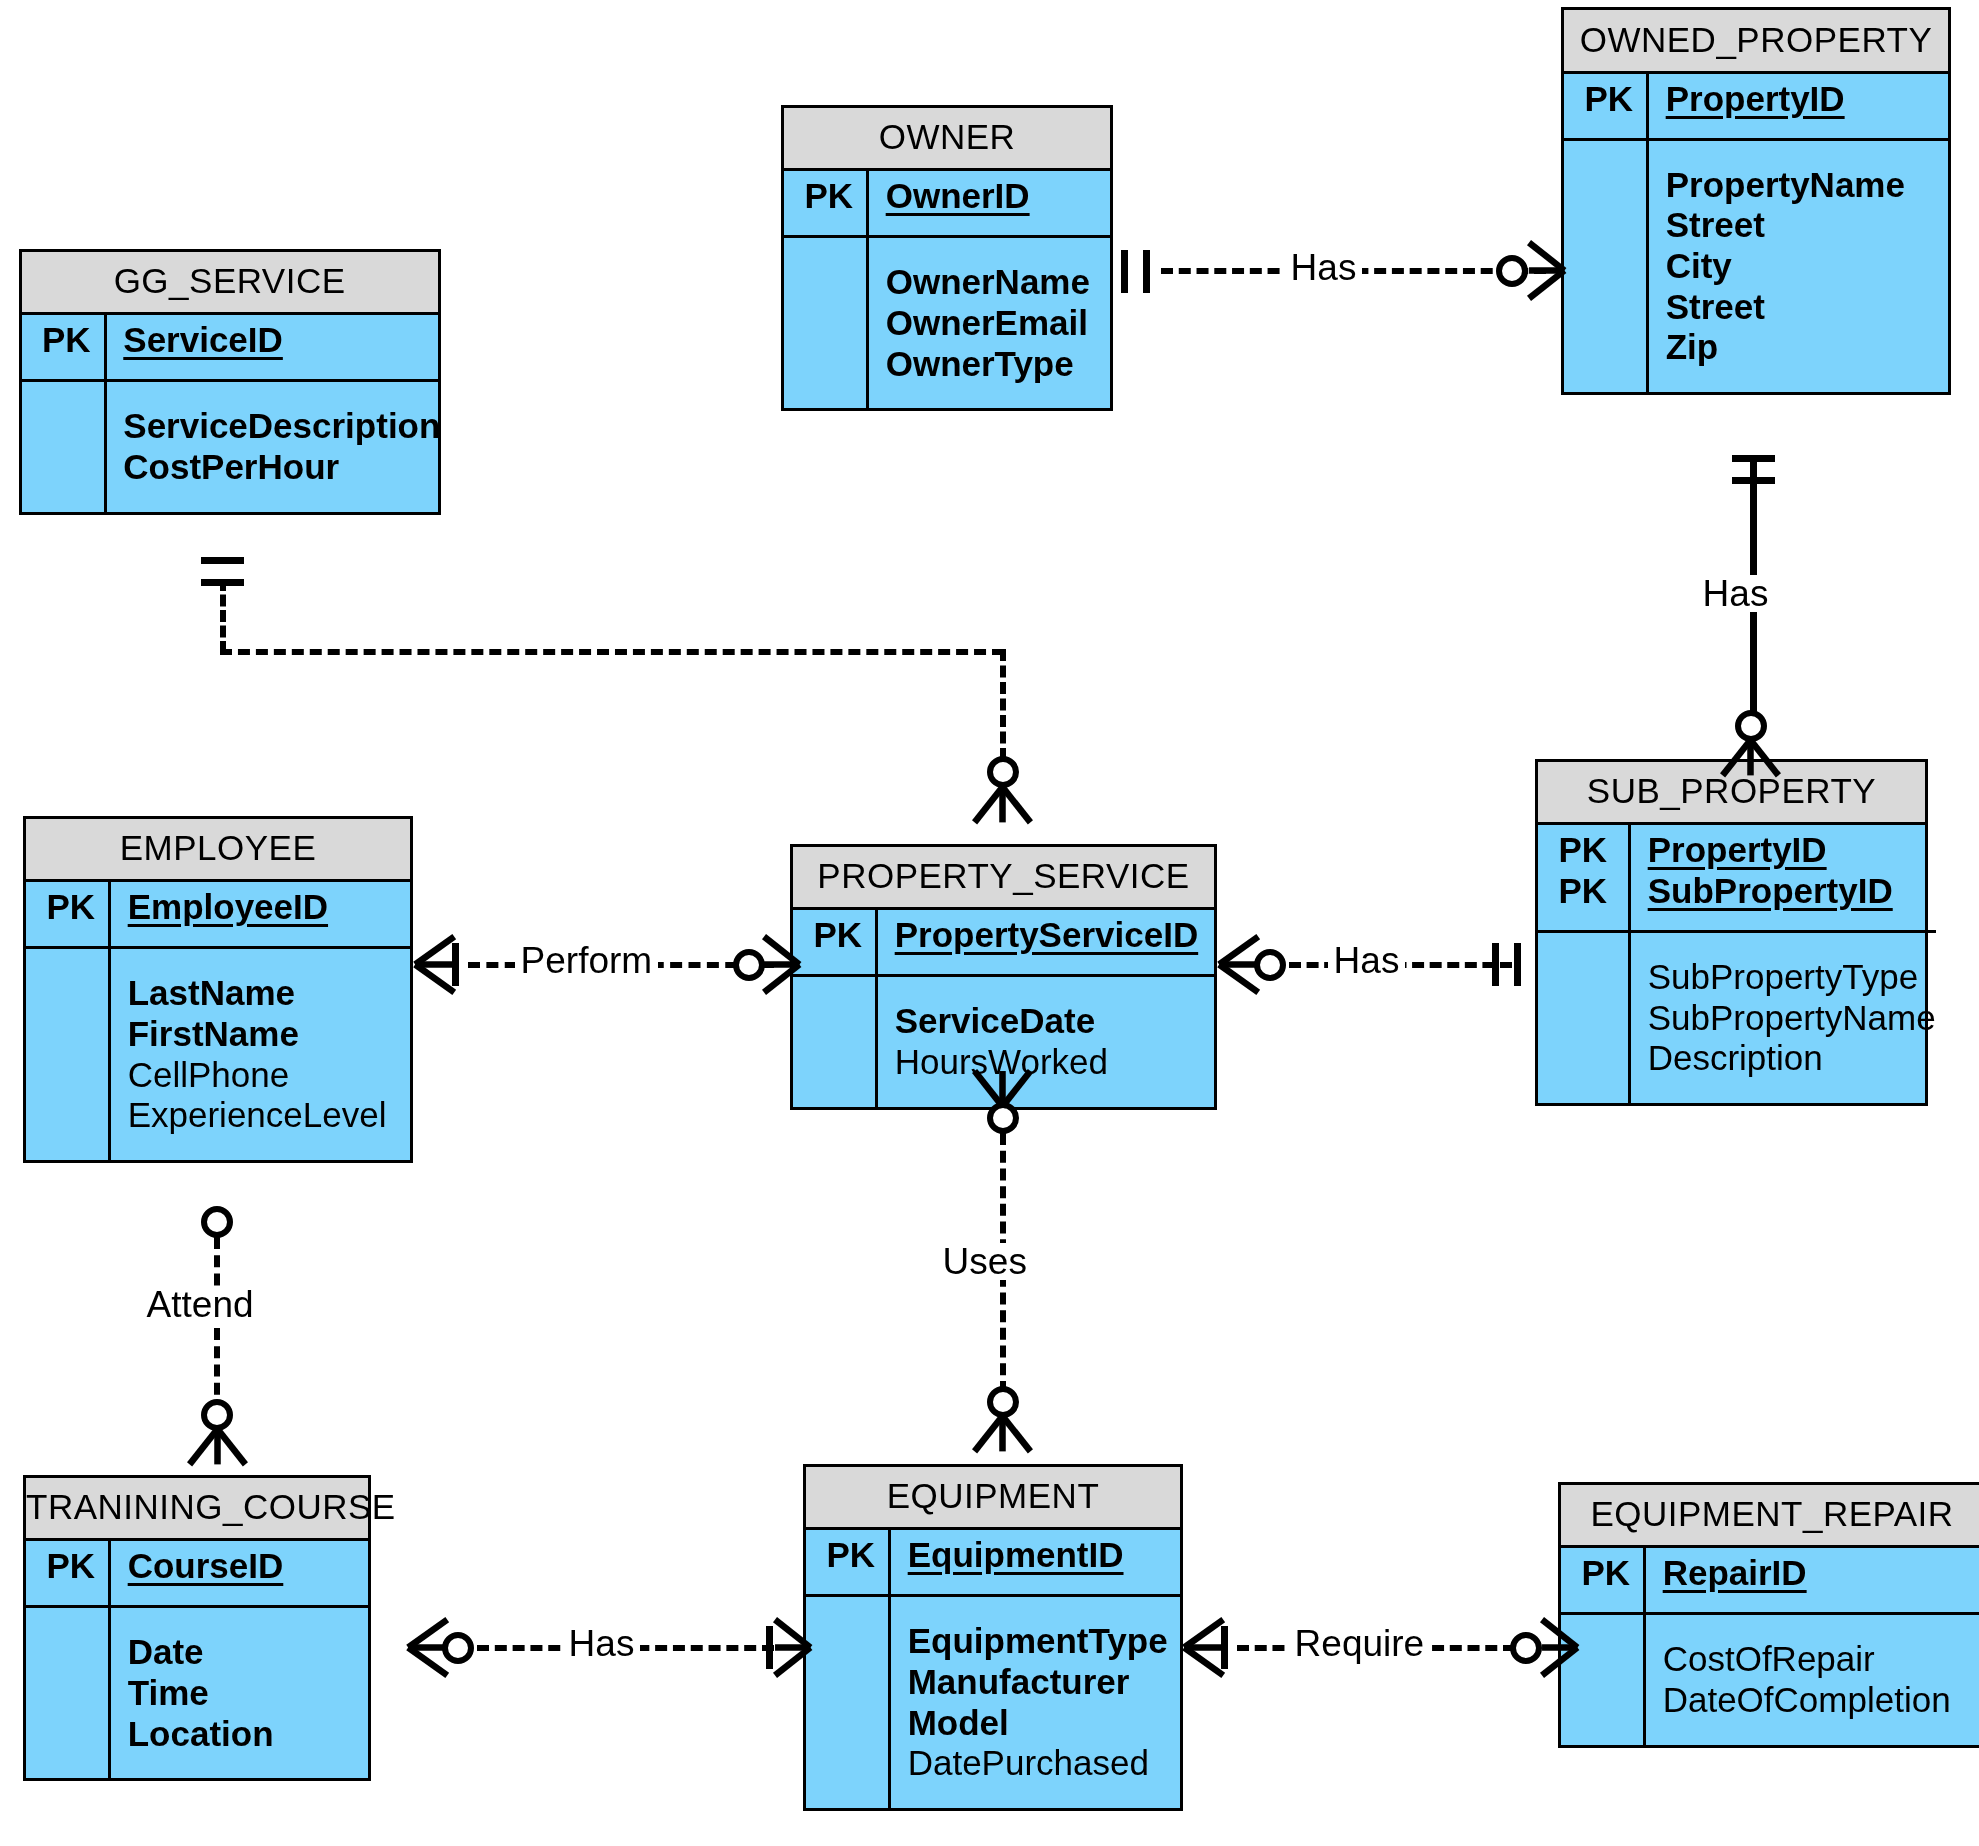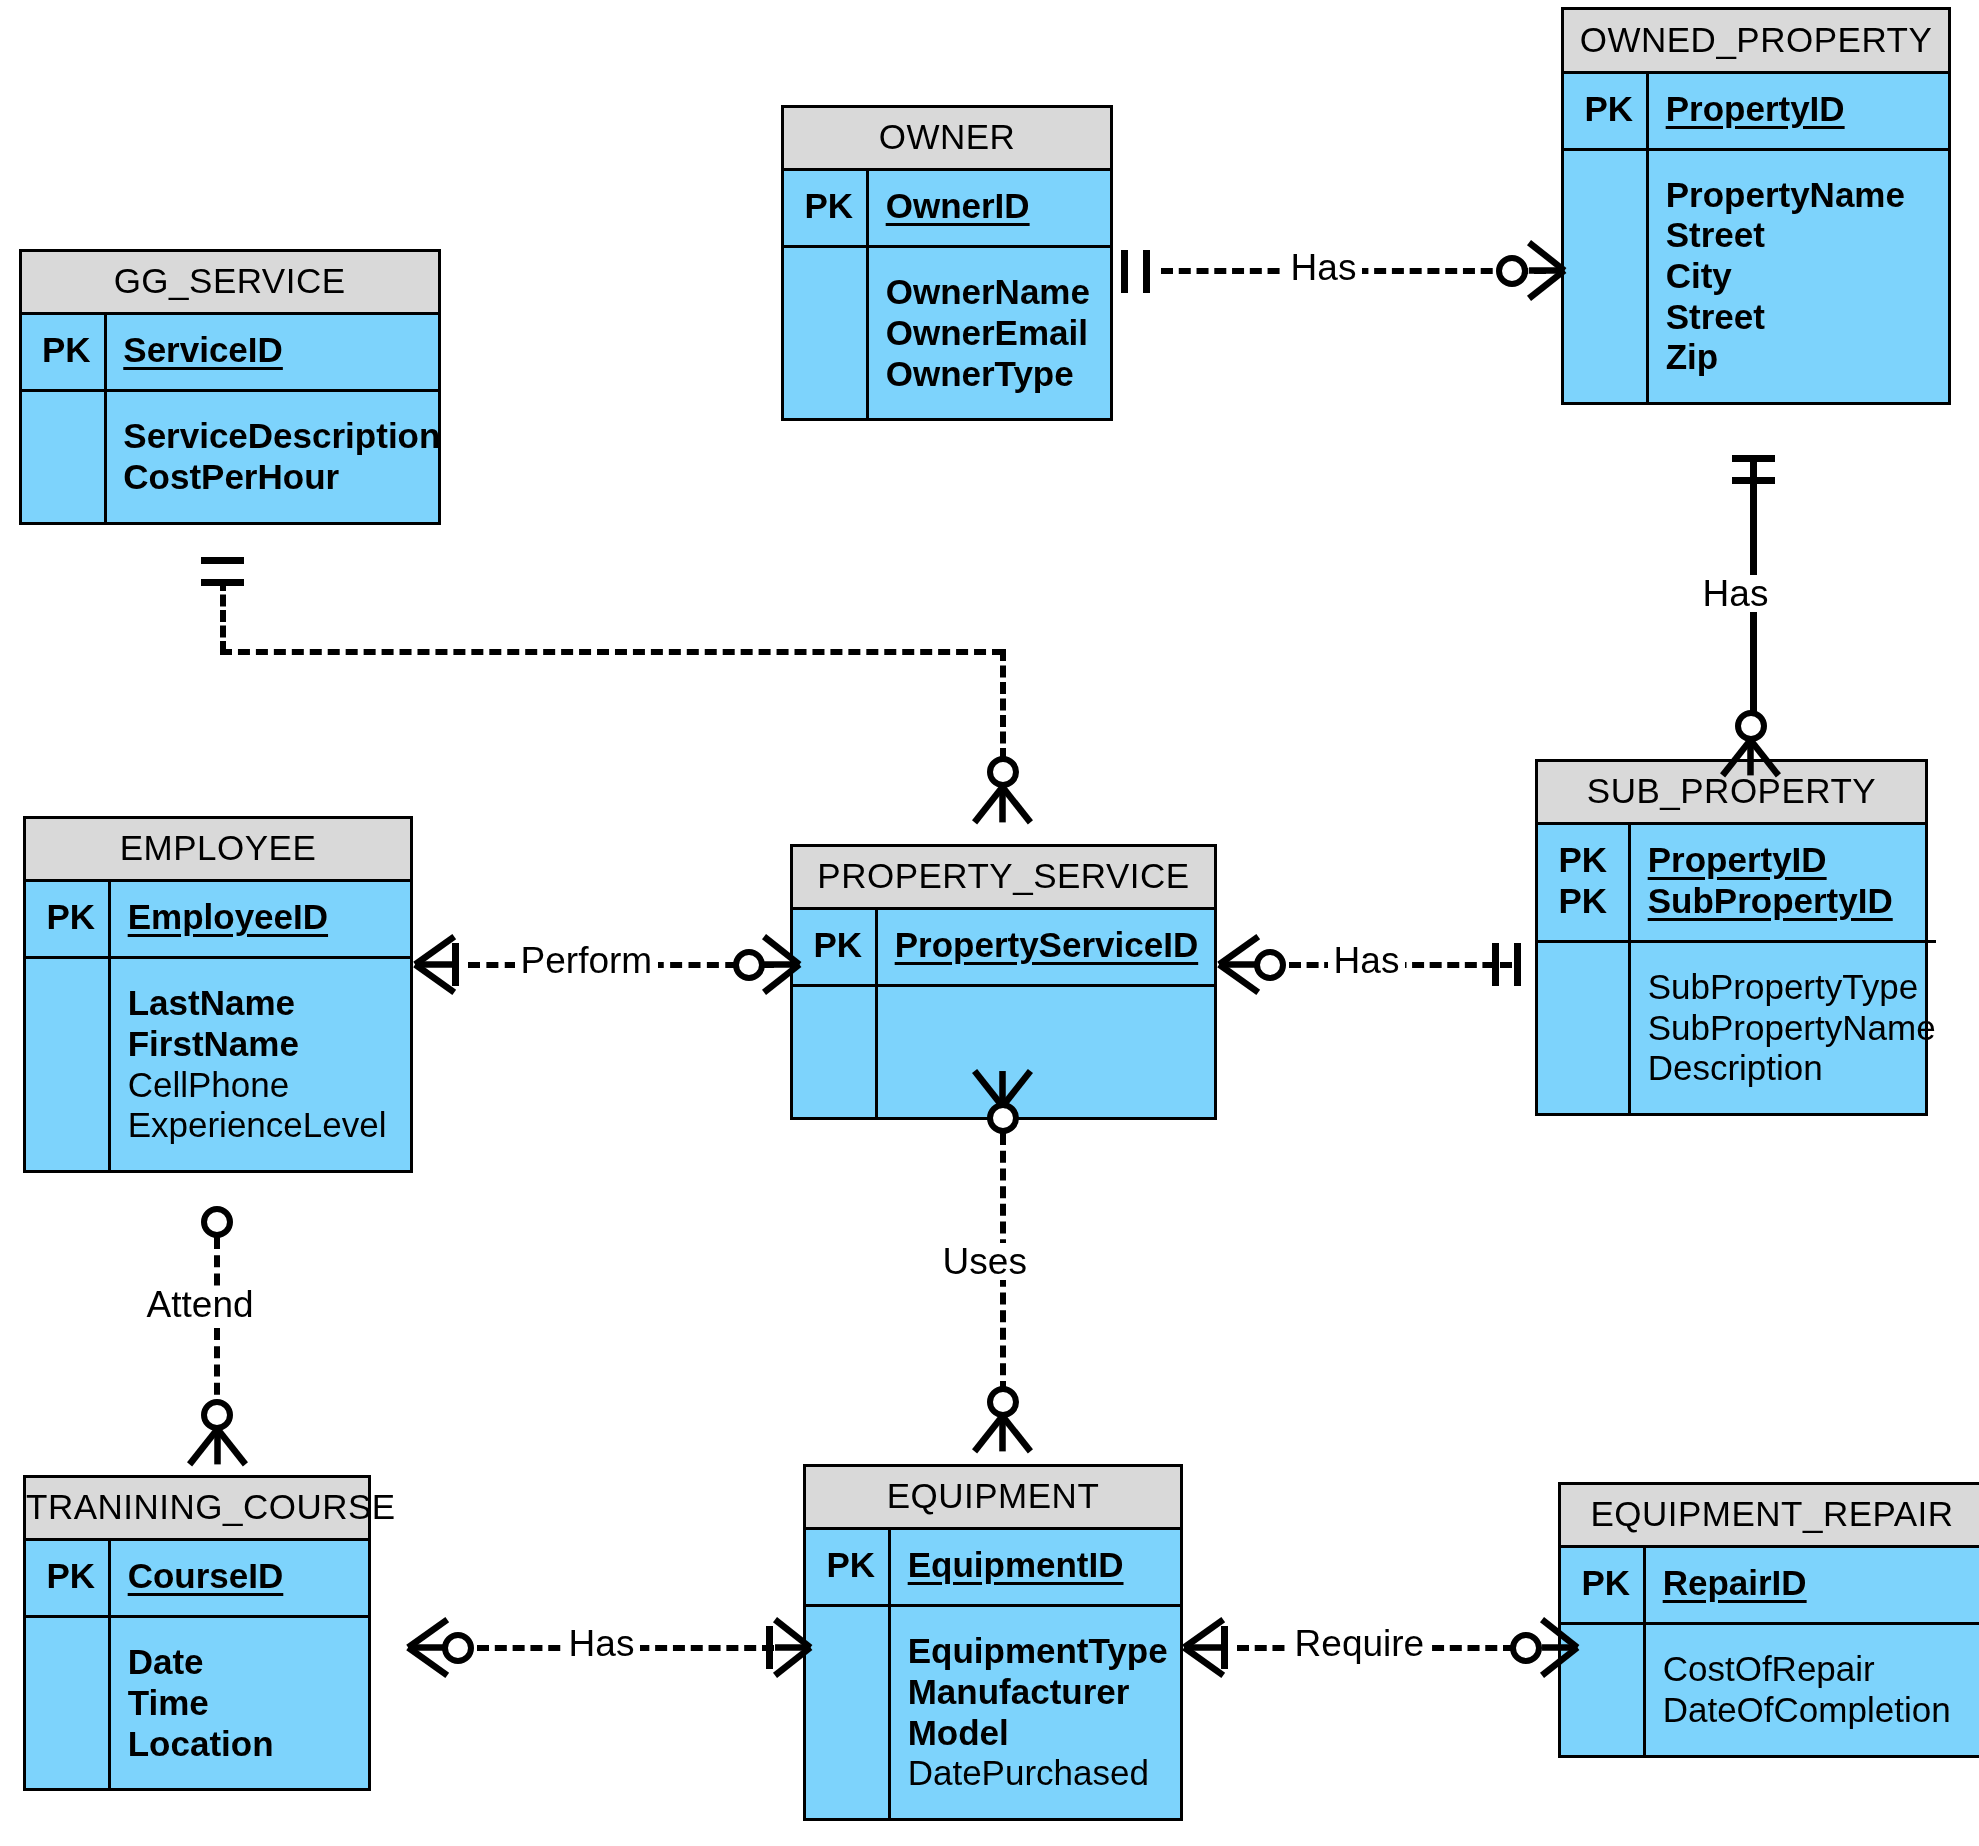--- a/index.html
+++ b/index.html
@@ -17,21 +17,21 @@
   .key-col{border-right:3.7px solid #000;box-sizing:border-box;flex:0 0 auto;}
   .attr-col{flex:1 1 auto;box-sizing:border-box;}
   .sec{box-sizing:border-box;}
   .sec.pk-sec{border-bottom:3.7px solid #000;}
   .row{font-size:35px;line-height:1.16;color:#000;white-space:nowrap;}
   .key-col .row{font-weight:bold;text-align:left;padding-left:20.4px;}
   .attr-col .row{padding-left:16.7px;}
   .row.pk{font-weight:bold;text-decoration:underline;text-underline-offset:4.6px;}
   .row.b{font-weight:bold;}
   .row.n{font-weight:normal;}
-  .pad-pk{padding-top:15px;padding-bottom:18.6px;}
+  .pad-pk{padding-top:5px;padding-bottom:18.6px;}
   .pad-at{padding-top:24px;padding-bottom:24px;}
   .dashH{position:absolute;height:0;border-top:6.5px dashed #000;}
   .dashV{position:absolute;width:0;border-left:6.5px dashed #000;}
   .solidV{position:absolute;width:6.5px;background:#000;}
   .rel-label{
     position:absolute;font-size:37px;color:#000;background:#fff;
     padding:0 5.6px;white-space:nowrap;line-height:1;
   }
   .circ{position:absolute;width:32px;height:32px;border:6.5px solid #000;border-radius:50%;background:#fff;box-sizing:border-box;}
   .bar-v{position:absolute;width:6.5px;height:43px;background:#000;}
@@ -161,20 +161,24 @@
           </div>
         <div class="sec pad-at">
             <div class="row">&nbsp;</div>
             <div class="row">&nbsp;</div>
           </div>
       </div>
       <div class="attr-col">
         <div class="sec pk-sec pad-pk">
             <div class="row pk">PropertyServiceID</div>
           </div>
+        <div class="sec pad-at">
+          <div class="row b">ServiceDate</div>
+          <div class="row n">HoursWorked</div>
+        </div>
       </div>
     </div>
   </div>
 
   <div class="entity" style="left:1535px;top:759px;width:393px;">
     <div class="ent-title">SUB_PROPERTY</div>
     <div class="ent-body">
       <div class="key-col" style="width:93px;">
         <div class="sec pk-sec pad-pk">
           <div class="row">PK</div>

